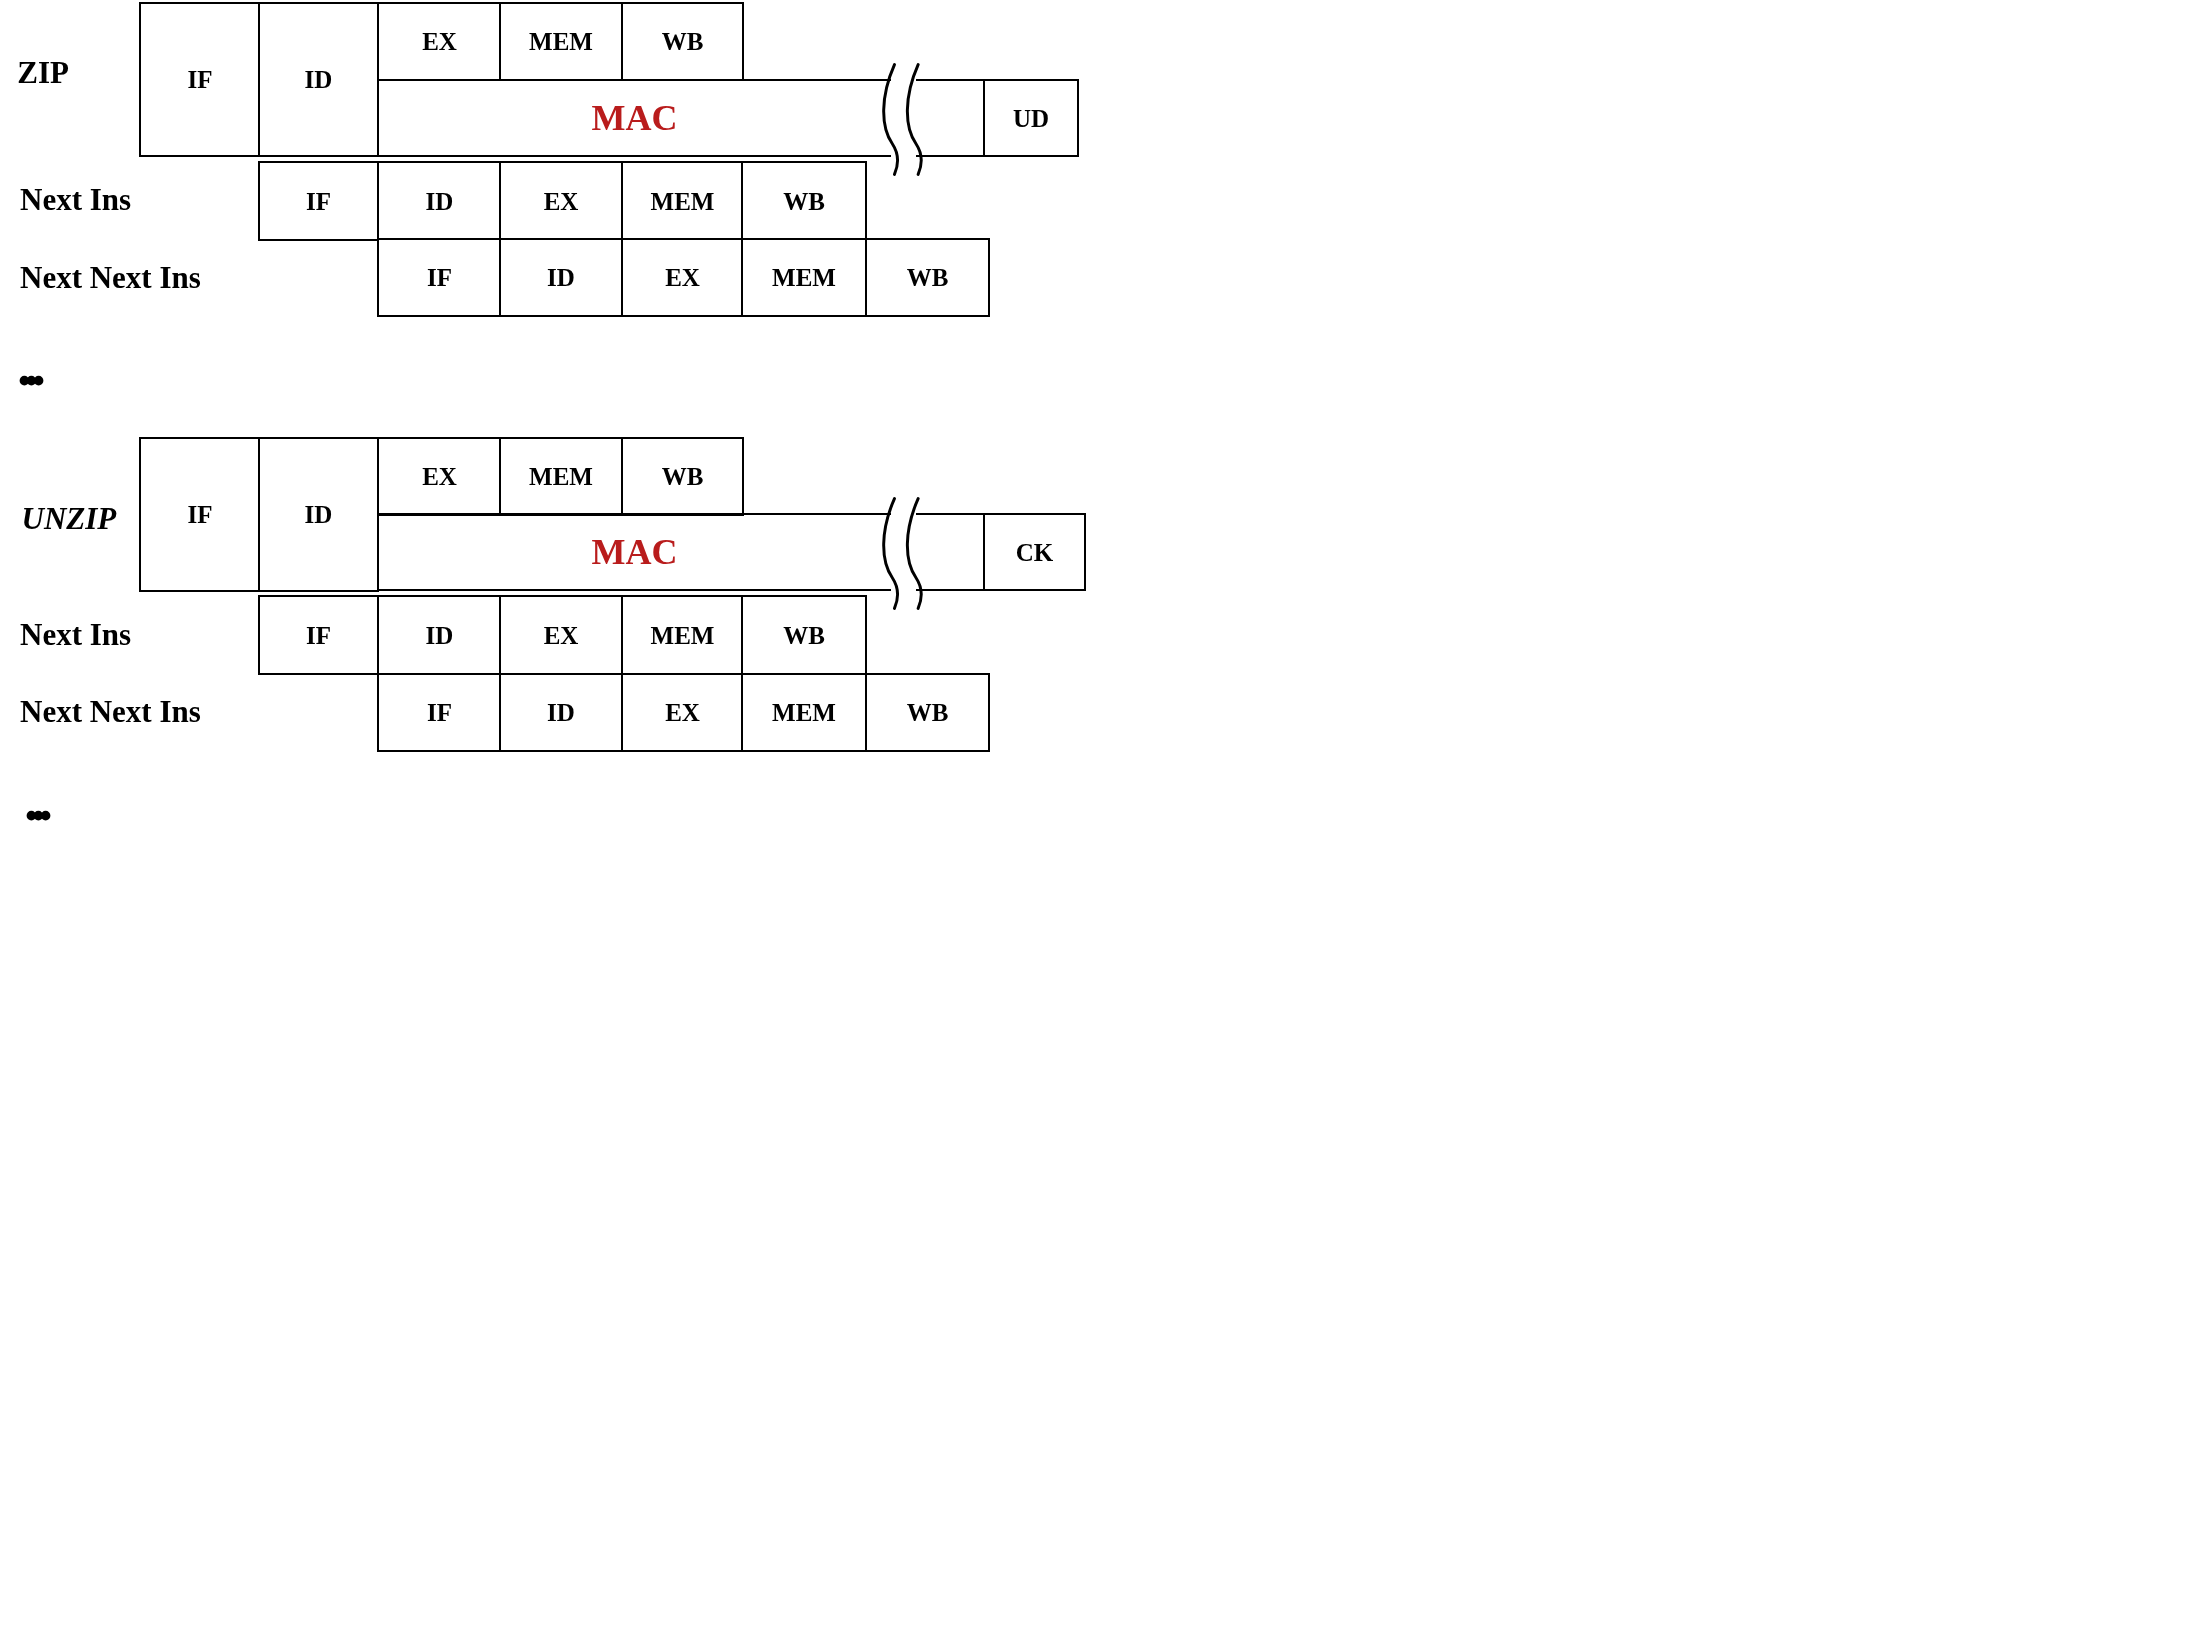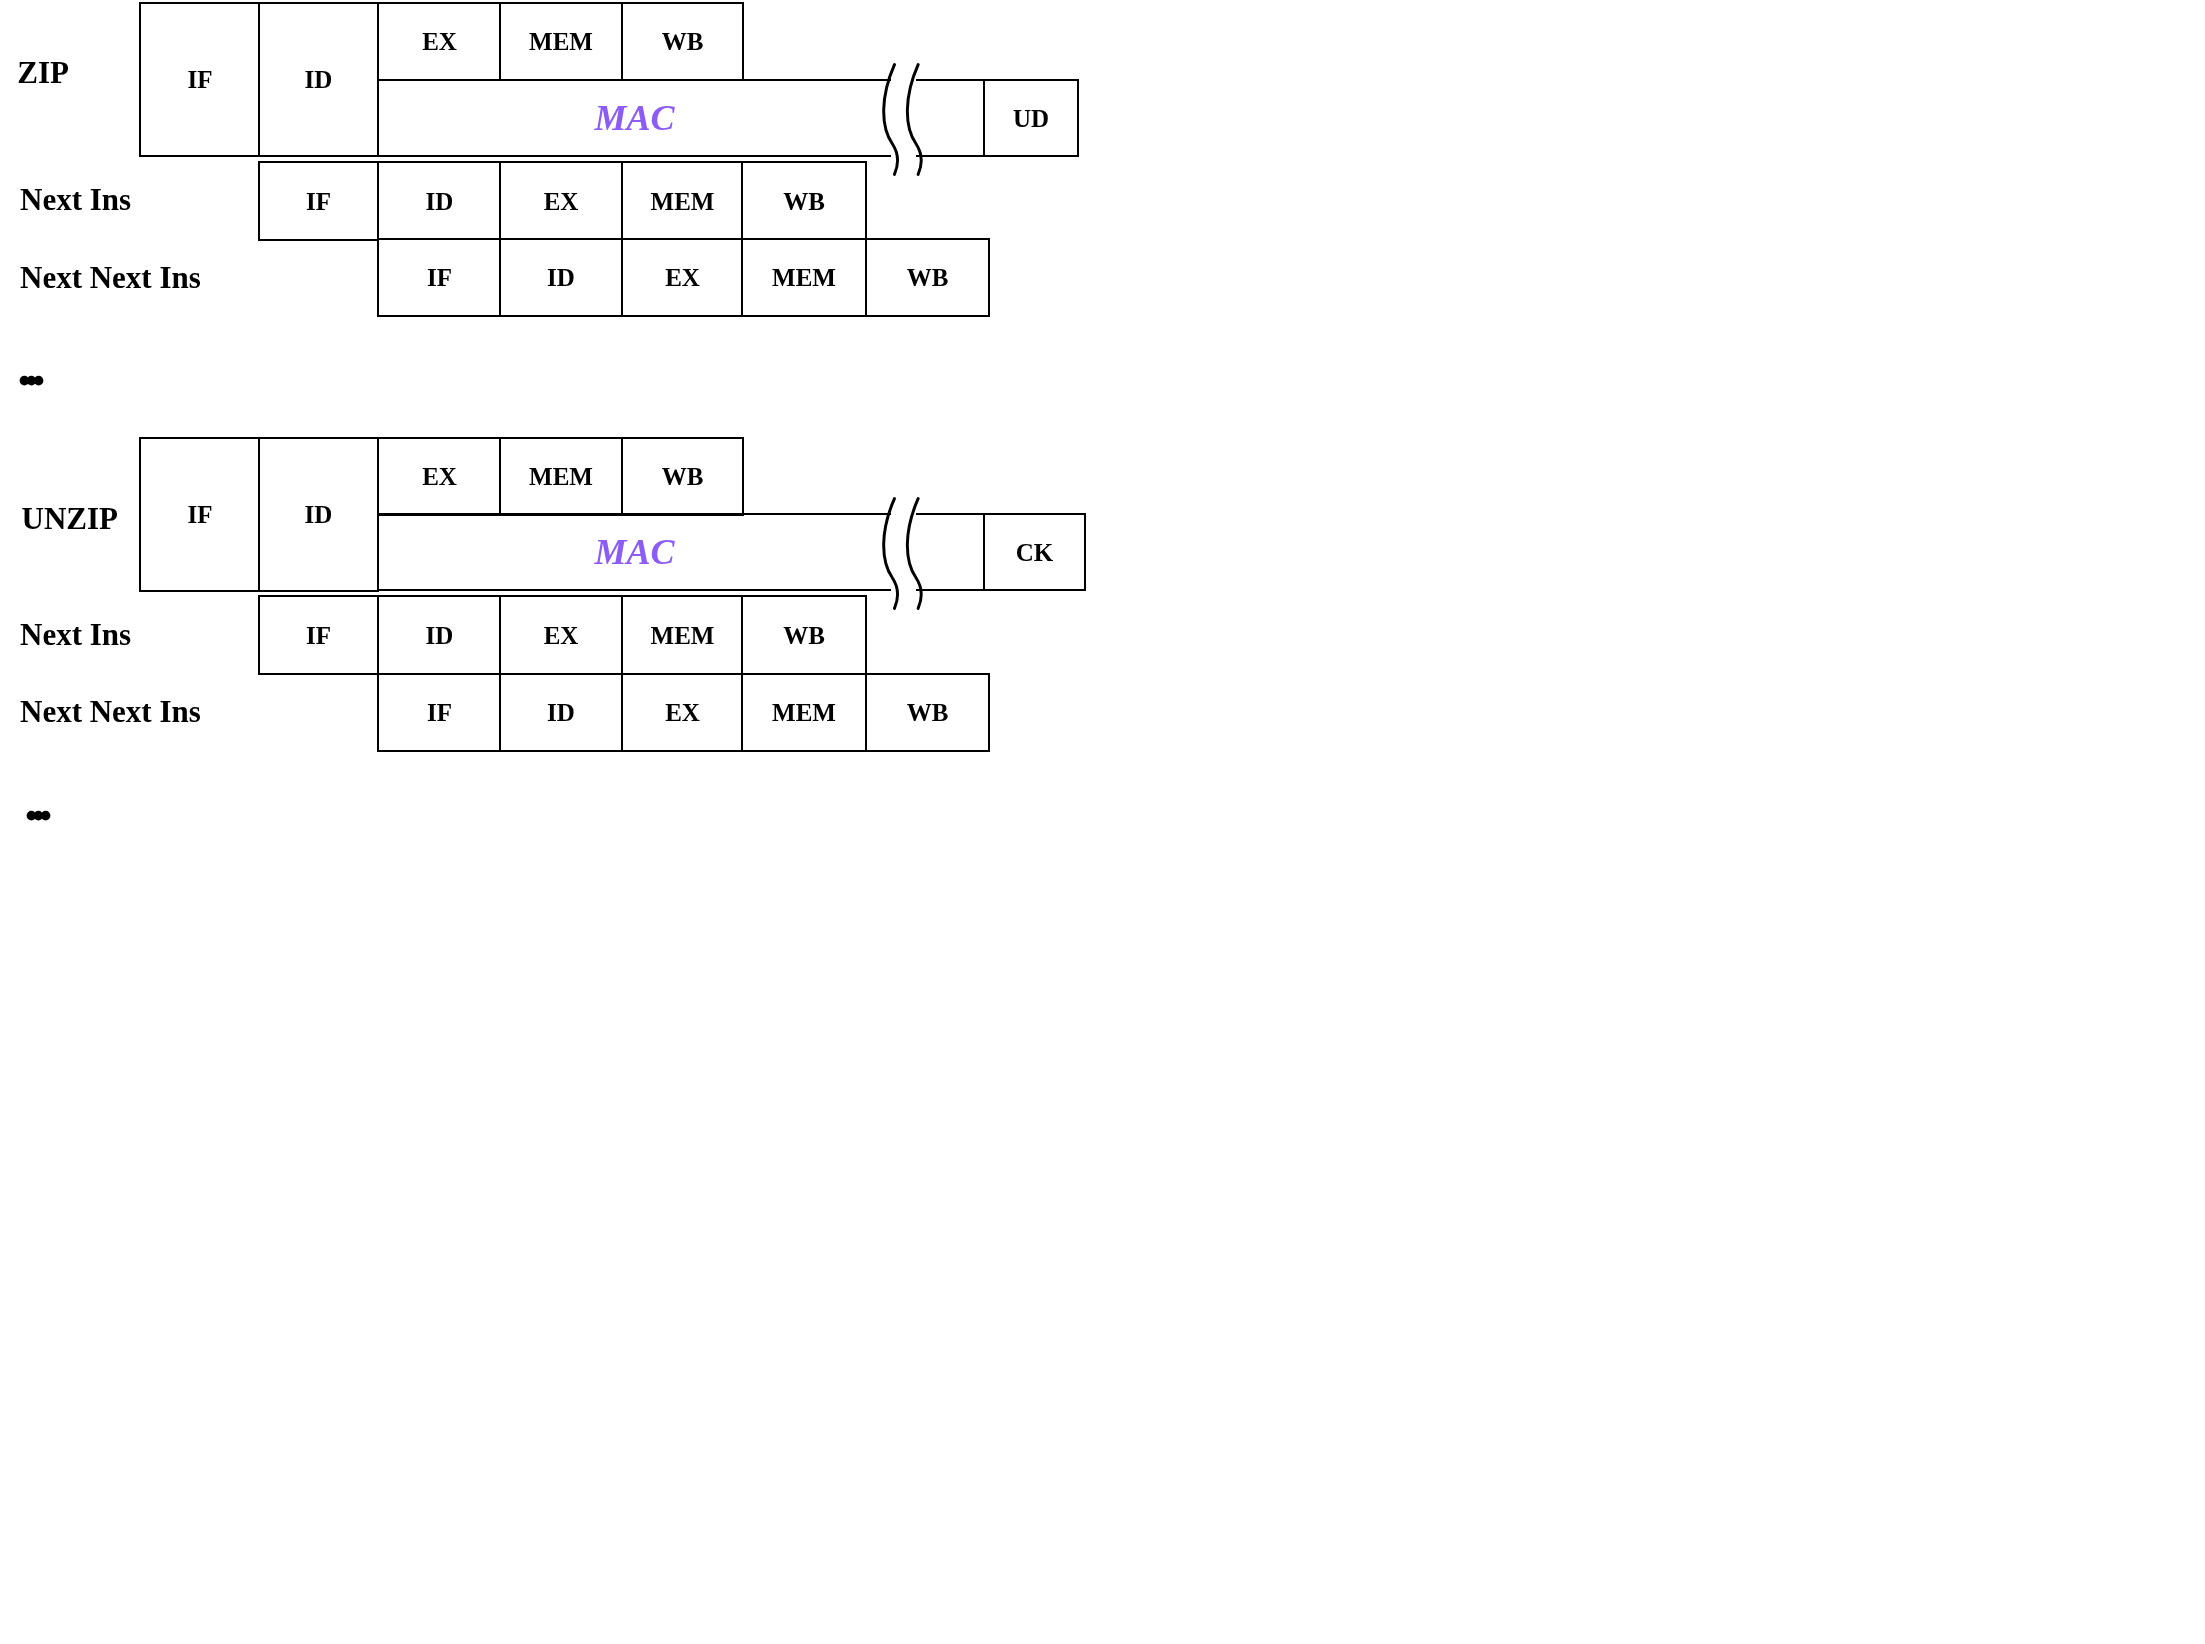--- a/index.html
+++ b/index.html
@@ -6,21 +6,21 @@
   body{font-family:"Liberation Serif","DejaVu Serif",serif;}
   .canvas{position:relative;width:1102px;height:822px;background:#ffffff;overflow:hidden;}
   .bx{
     position:absolute;box-sizing:border-box;border:2.7px solid #000;background:#fff;
     display:flex;align-items:center;justify-content:center;
     font-size:25px;font-weight:bold;color:#000;line-height:1;
   }
   .bar{
     position:absolute;box-sizing:border-box;border-top:2.7px solid #000;border-bottom:2.7px solid #000;
     display:flex;align-items:center;justify-content:center;
-    font-size:36px;font-weight:bold;color:#8b5cf6;line-height:1;background:transparent;font-style:italic;
+    font-size:36px;font-weight:bold;color:#b91c1c;line-height:1;background:transparent;
   }
   .slabel{
     position:absolute;transform:translateY(-50%);
     font-size:31px;font-weight:bold;color:#000;white-space:nowrap;line-height:1;
   }
   .dots{
     position:absolute;line-height:0;font-size:59px;font-weight:bold;color:#000;
     letter-spacing:-0.13em;white-space:nowrap;
   }
   .squiggle{position:absolute;}
@@ -58,21 +58,21 @@
     <div class="bx" style="left:377px;top:238px;width:125px;height:79px;">IF</div>
     <div class="bx" style="left:499px;top:238px;width:124px;height:79px;">ID</div>
     <div class="bx" style="left:621px;top:238px;width:123px;height:79px;">EX</div>
     <div class="bx" style="left:741px;top:238px;width:126px;height:79px;">MEM</div>
     <div class="bx" style="left:865px;top:238px;width:125px;height:79px;">WB</div>
 
     <div class="dots" style="left:17px;top:365px;">...</div>
   </div>
 
   <div>
-    <div class="slabel" style="left:21.6px;top:518px;">UNZIP</div>
+    <div class="slabel" style="left:21.6px;top:518px;font-style:italic;">UNZIP</div>
 
     <div class="bx" style="left:139px;top:437px;width:122px;height:155px;">IF</div>
     <div class="bx" style="left:258px;top:437px;width:121px;height:155px;">ID</div>
     <div class="bx" style="left:377px;top:437px;width:125px;height:79px;">EX</div>
     <div class="bx" style="left:499px;top:437px;width:124px;height:79px;">MEM</div>
     <div class="bx" style="left:621px;top:437px;width:123px;height:79px;">WB</div>
 
     <div class="bar" style="left:378px;top:513px;width:513px;height:78px;">MAC</div>
     <svg class="squiggle" style="left:875px;top:497px;" width="54" height="113" viewBox="0 0 100 210">
       <path d="M36 3 C 10 62, 10 118, 32 150 C 44 168, 45 186, 36 207" fill="none" stroke="#000" stroke-width="5.5" stroke-linecap="round"></path>

